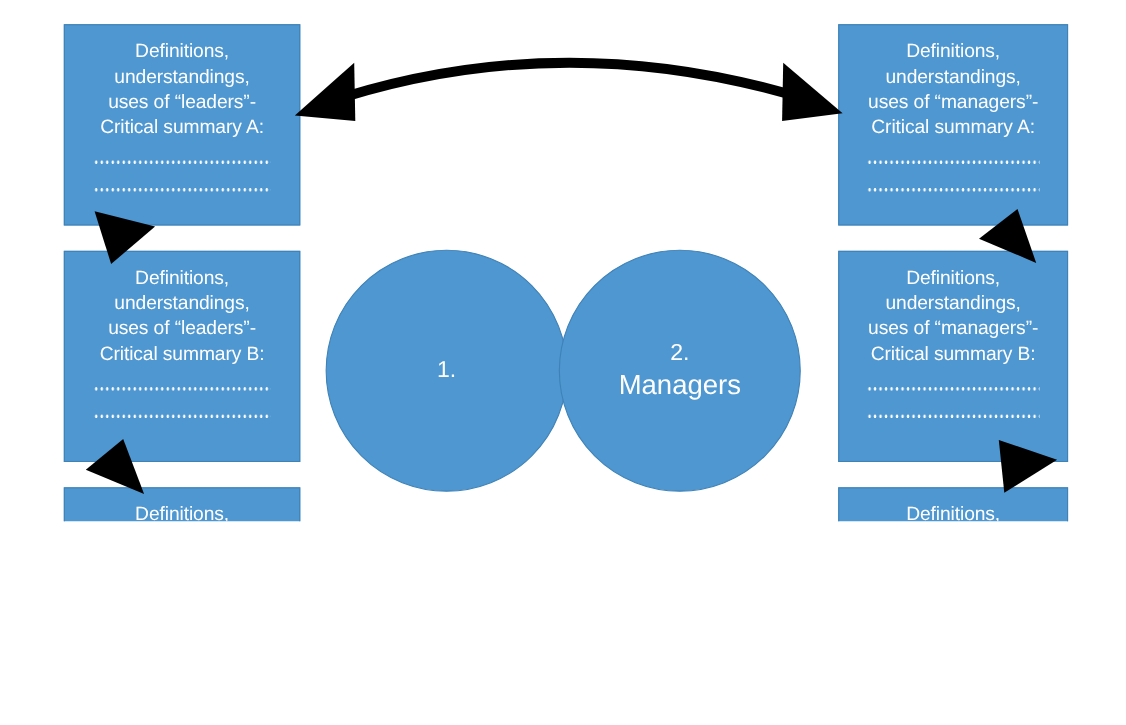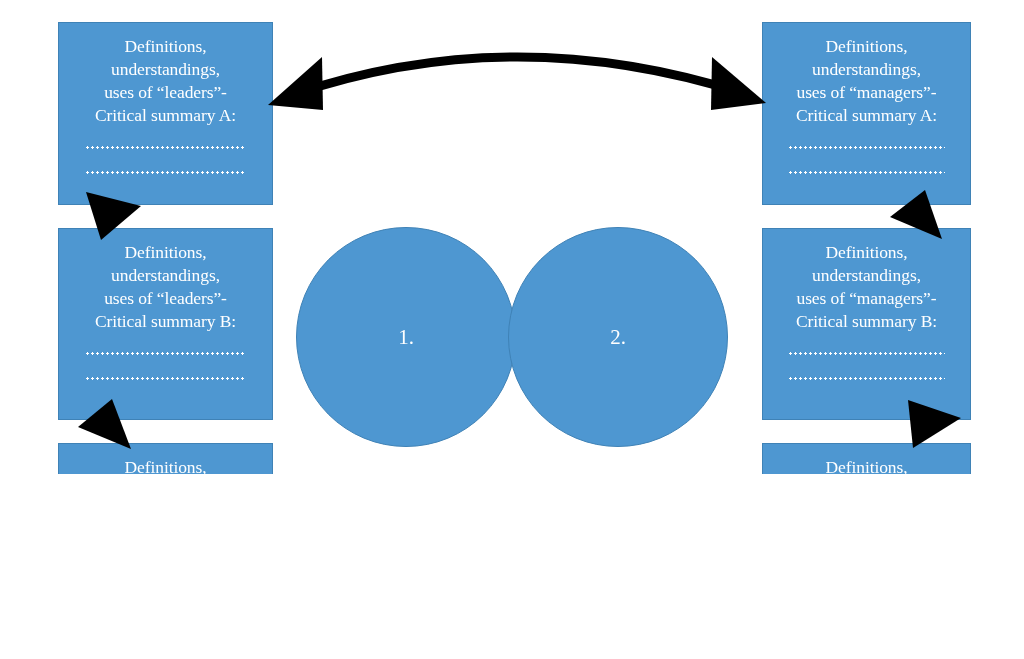--- a/index.html
+++ b/index.html
@@ -9,21 +9,20 @@
   }
   body {
     font-family: "Liberation Sans", sans-serif;
   }
   #canvas {
     position: relative;
     width: 1024px;
     height: 474px;
     background: #ffffff;
     overflow: hidden;
-    font-family: Liberation Serif, serif;
   }
 
   
   .box {
     position: absolute;
     box-sizing: border-box;
     background: #4e97d1;
     border: 1px solid #3f82b6;
     color: #ffffff;
     text-align: center;
@@ -144,20 +143,21 @@
     <div class="dots d1"></div>
     <div class="dots d2"></div>
   </div>
 
   <div class="circle" id="circle-leaders">
     <div class="cnum">1.</div>
   </div>
 
   <div class="circle" id="circle-managers">
     <div class="cnum">2.</div>
+    <div class="cname">Managers</div>
   </div>
 
   <svg id="arrows" viewBox="0 0 1024 659">
 
     <g>
       <path d="M 292 95 Q 512 20 742 93" fill="none" stroke="#000000" stroke-width="9" stroke-linecap="butt"></path>
       <polygon points="268,105 322,57 323,110"></polygon>
       <polygon points="766,103 712,57 711,110"></polygon>
     </g>
 

